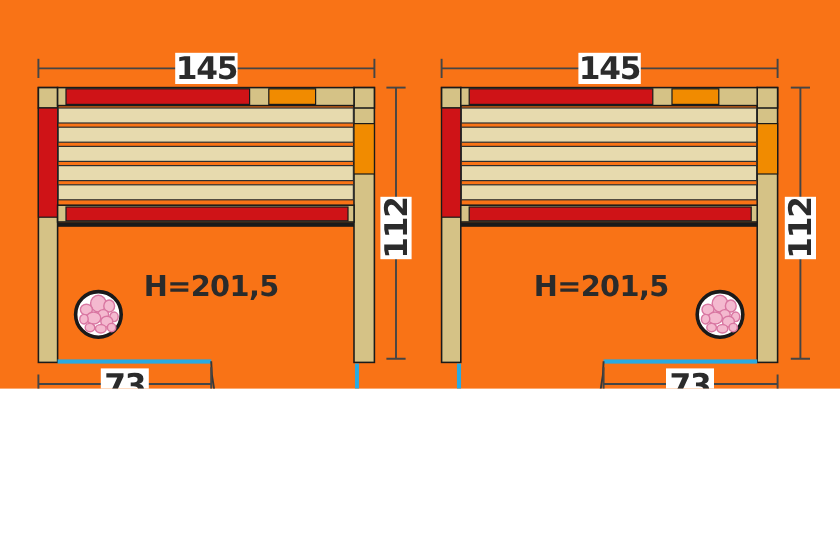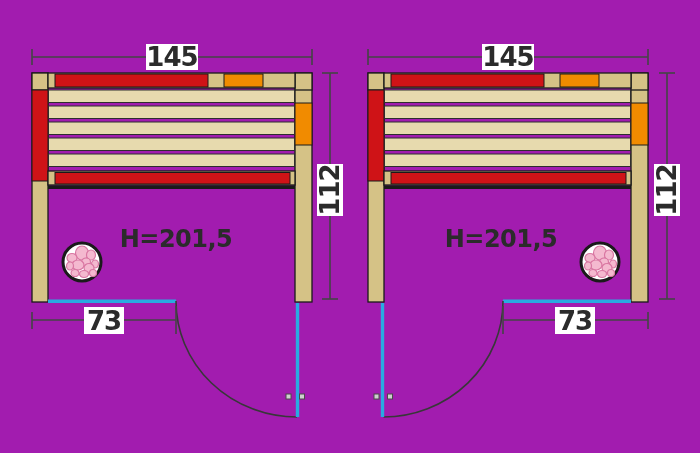--- a/index.html
+++ b/index.html
@@ -1,16 +1,16 @@
 <!DOCTYPE html>
 <html style="--color-wood: #d5c286; --color-wood_light: #e7daae; --color-heater_red: #cf1317; --color-heater_orange: #f18b00; --color-glass_blue: #29aae1; --color-stone_fill: #f4b9cf; --color-stone_stroke: #d977a2; --color-outline: #1a1a1a; --color-dim_line: #454545; --color-label: #2b2b2b;"><head>
 <meta charset="utf-8">
 <style>
   html,body{margin:0;padding:0;background:#ffffff;}
-  .stage{position:relative;width:700px;height:453px;background:#a21caf;overflow:hidden;
+  .stage{position:relative;width:700px;height:324px;background:#f97316;overflow:hidden;
          font-family:"DejaVu Sans",sans-serif;}
   .stage svg{position:absolute;left:0;top:0;}
   .wood{fill:var(--color-wood);stroke:var(--color-outline);stroke-width:1.3;}
   .wood-light{fill:var(--color-wood_light);stroke:#2e2e2e;stroke-width:1;}
   .red{fill:var(--color-heater_red);stroke:var(--color-outline);stroke-width:1;}
   .orange{fill:var(--color-heater_orange);stroke:var(--color-outline);stroke-width:1;}
   .blue{fill:var(--color-glass_blue);}
   .black{fill:var(--color-outline);}
   .dimline{stroke:var(--color-dim_line);stroke-width:1.6;}
   .arc{fill:none;stroke:#383838;stroke-width:1.6;}

